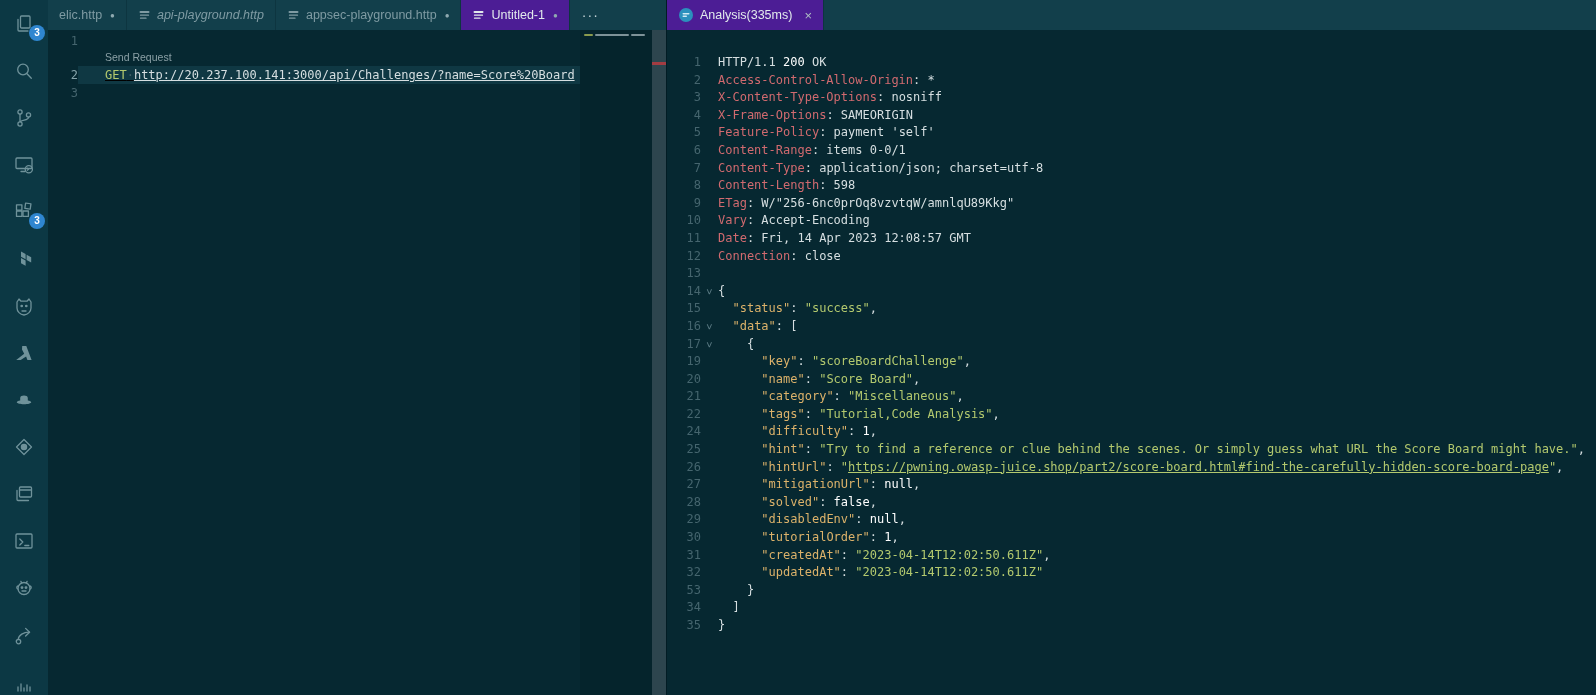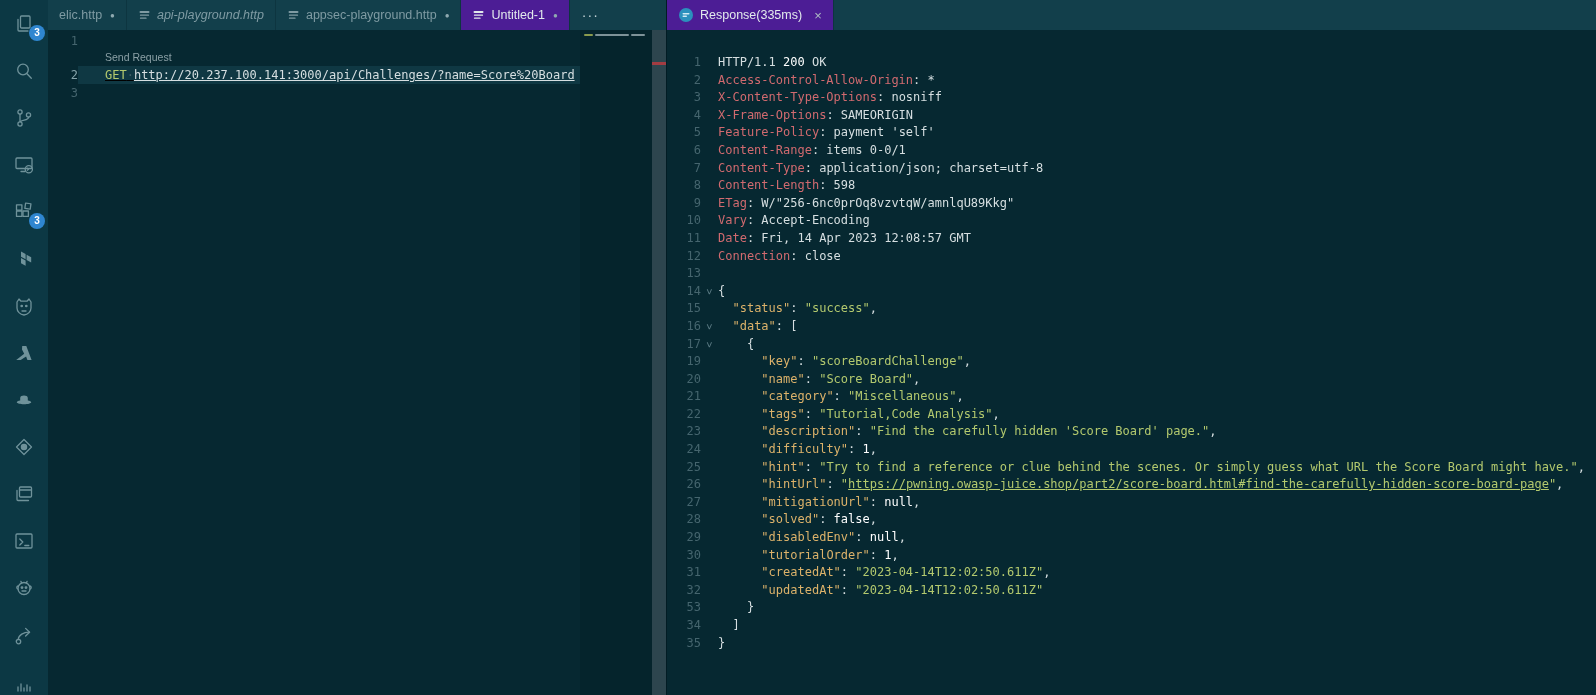--- a/index.html
+++ b/index.html
@@ -234,21 +234,21 @@
   </div>
 
   <div class="group-right">
     <div class="tabbar">
       <div class="tab active">
         <svg class="rticon" width="16" height="16" viewBox="0 0 16 16">
           <circle cx="8" cy="8" r="7" fill="#2b90bd"></circle>
           <rect x="4.5" y="6" width="7" height="1.4" rx="0.7" fill="#cfe9f4"></rect>
           <rect x="4.5" y="8.6" width="4.5" height="1.4" rx="0.7" fill="#cfe9f4"></rect>
         </svg>
-        <span class="tlabel">Response(335ms)</span>
+        <span class="tlabel">Analysis(335ms)</span>
         <span class="close">×</span>
       </div>
     </div>
     <div class="editor">
       <div class="codecol resp-codecol" id="resp-code">
           <div class="rrow"><span class="ln resp-ln">1</span><span class="fold"></span><span class="code resp-code"><span class="sg-p">HTTP/1.1 </span><span class="sg-n">200</span><span class="sg-p"> OK</span></span></div>
           <div class="rrow"><span class="ln resp-ln">2</span><span class="fold"></span><span class="code resp-code"><span class="sg-h">Access-Control-Allow-Origin</span><span class="sg-p">: *</span></span></div>
           <div class="rrow"><span class="ln resp-ln">3</span><span class="fold"></span><span class="code resp-code"><span class="sg-h">X-Content-Type-Options</span><span class="sg-p">: nosniff</span></span></div>
           <div class="rrow"><span class="ln resp-ln">4</span><span class="fold"></span><span class="code resp-code"><span class="sg-h">X-Frame-Options</span><span class="sg-p">: SAMEORIGIN</span></span></div>
           <div class="rrow"><span class="ln resp-ln">5</span><span class="fold"></span><span class="code resp-code"><span class="sg-h">Feature-Policy</span><span class="sg-p">: payment 'self'</span></span></div>
@@ -261,21 +261,20 @@
           <div class="rrow"><span class="ln resp-ln">12</span><span class="fold"></span><span class="code resp-code"><span class="sg-h">Connection</span><span class="sg-p">: close</span></span></div>
           <div class="rrow"><span class="ln resp-ln">13</span><span class="fold"></span><span class="code resp-code"></span></div>
           <div class="rrow"><span class="ln resp-ln">14</span><span class="fold"><span>&gt;</span></span><span class="code resp-code"><span class="sg-p">{</span></span></div>
           <div class="rrow"><span class="ln resp-ln">15</span><span class="fold"></span><span class="code resp-code"><span class="sg-p">  </span><span class="sg-k">"status"</span><span class="sg-p">: </span><span class="sg-s">"success"</span><span class="sg-p">,</span></span></div>
           <div class="rrow"><span class="ln resp-ln">16</span><span class="fold"><span>&gt;</span></span><span class="code resp-code"><span class="sg-p">  </span><span class="sg-k">"data"</span><span class="sg-p">: [</span></span></div>
           <div class="rrow"><span class="ln resp-ln">17</span><span class="fold"><span>&gt;</span></span><span class="code resp-code"><span class="sg-p">    {</span></span></div>
           <div class="rrow"><span class="ln resp-ln">19</span><span class="fold"></span><span class="code resp-code"><span class="sg-p">      </span><span class="sg-k">"key"</span><span class="sg-p">: </span><span class="sg-s">"scoreBoardChallenge"</span><span class="sg-p">,</span></span></div>
           <div class="rrow"><span class="ln resp-ln">20</span><span class="fold"></span><span class="code resp-code"><span class="sg-p">      </span><span class="sg-k">"name"</span><span class="sg-p">: </span><span class="sg-s">"Score Board"</span><span class="sg-p">,</span></span></div>
           <div class="rrow"><span class="ln resp-ln">21</span><span class="fold"></span><span class="code resp-code"><span class="sg-p">      </span><span class="sg-k">"category"</span><span class="sg-p">: </span><span class="sg-s">"Miscellaneous"</span><span class="sg-p">,</span></span></div>
           <div class="rrow"><span class="ln resp-ln">22</span><span class="fold"></span><span class="code resp-code"><span class="sg-p">      </span><span class="sg-k">"tags"</span><span class="sg-p">: </span><span class="sg-s">"Tutorial,Code Analysis"</span><span class="sg-p">,</span></span></div>
-          <div class="rrow"><span class="ln resp-ln">23</span><span class="fold"></span><span class="code resp-code"><span class="sg-p">      </span><span class="sg-k">"description"</span><span class="sg-p">: </span><span class="sg-s">"Find the carefully hidden 'Score Board' page."</span><span class="sg-p">,</span></span></div>
           <div class="rrow"><span class="ln resp-ln">24</span><span class="fold"></span><span class="code resp-code"><span class="sg-p">      </span><span class="sg-k">"difficulty"</span><span class="sg-p">: </span><span class="sg-n">1</span><span class="sg-p">,</span></span></div>
           <div class="rrow"><span class="ln resp-ln">25</span><span class="fold"></span><span class="code resp-code"><span class="sg-p">      </span><span class="sg-k">"hint"</span><span class="sg-p">: </span><span class="sg-s">"Try to find a reference or clue behind the scenes. Or simply guess what URL the Score Board might have."</span><span class="sg-p">,</span></span></div>
           <div class="rrow"><span class="ln resp-ln">26</span><span class="fold"></span><span class="code resp-code"><span class="sg-p">      </span><span class="sg-k">"hintUrl"</span><span class="sg-p">: </span><span class="sg-s">"</span><span class="sg-l">https://pwning.owasp-juice.shop/part2/score-board.html#find-the-carefully-hidden-score-board-page</span><span class="sg-s">"</span><span class="sg-p">,</span></span></div>
           <div class="rrow"><span class="ln resp-ln">27</span><span class="fold"></span><span class="code resp-code"><span class="sg-p">      </span><span class="sg-k">"mitigationUrl"</span><span class="sg-p">: </span><span class="sg-n">null</span><span class="sg-p">,</span></span></div>
           <div class="rrow"><span class="ln resp-ln">28</span><span class="fold"></span><span class="code resp-code"><span class="sg-p">      </span><span class="sg-k">"solved"</span><span class="sg-p">: </span><span class="sg-n">false</span><span class="sg-p">,</span></span></div>
           <div class="rrow"><span class="ln resp-ln">29</span><span class="fold"></span><span class="code resp-code"><span class="sg-p">      </span><span class="sg-k">"disabledEnv"</span><span class="sg-p">: </span><span class="sg-n">null</span><span class="sg-p">,</span></span></div>
           <div class="rrow"><span class="ln resp-ln">30</span><span class="fold"></span><span class="code resp-code"><span class="sg-p">      </span><span class="sg-k">"tutorialOrder"</span><span class="sg-p">: </span><span class="sg-n">1</span><span class="sg-p">,</span></span></div>
           <div class="rrow"><span class="ln resp-ln">31</span><span class="fold"></span><span class="code resp-code"><span class="sg-p">      </span><span class="sg-k">"createdAt"</span><span class="sg-p">: </span><span class="sg-s">"2023-04-14T12:02:50.611Z"</span><span class="sg-p">,</span></span></div>
           <div class="rrow"><span class="ln resp-ln">32</span><span class="fold"></span><span class="code resp-code"><span class="sg-p">      </span><span class="sg-k">"updatedAt"</span><span class="sg-p">: </span><span class="sg-s">"2023-04-14T12:02:50.611Z"</span></span></div>
           <div class="rrow"><span class="ln resp-ln">53</span><span class="fold"></span><span class="code resp-code"><span class="sg-p">    }</span></span></div>

